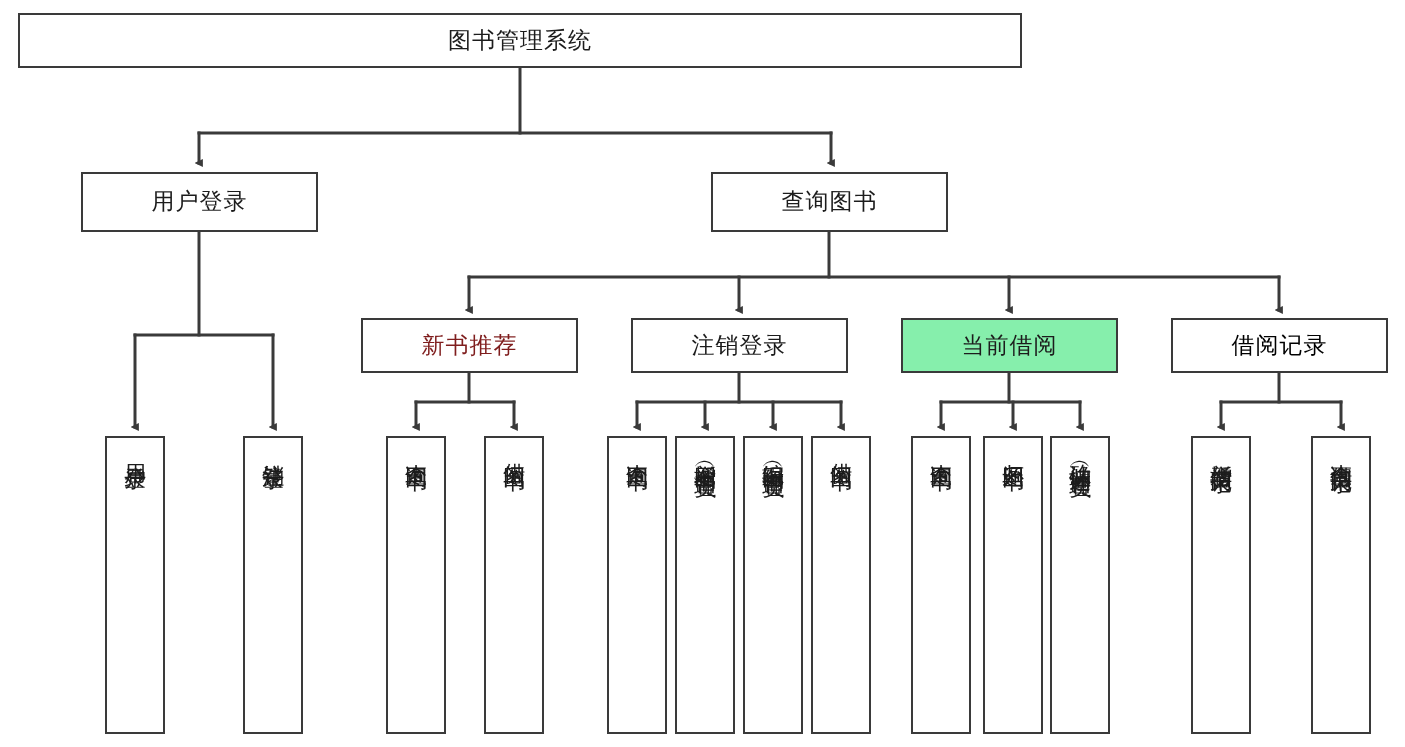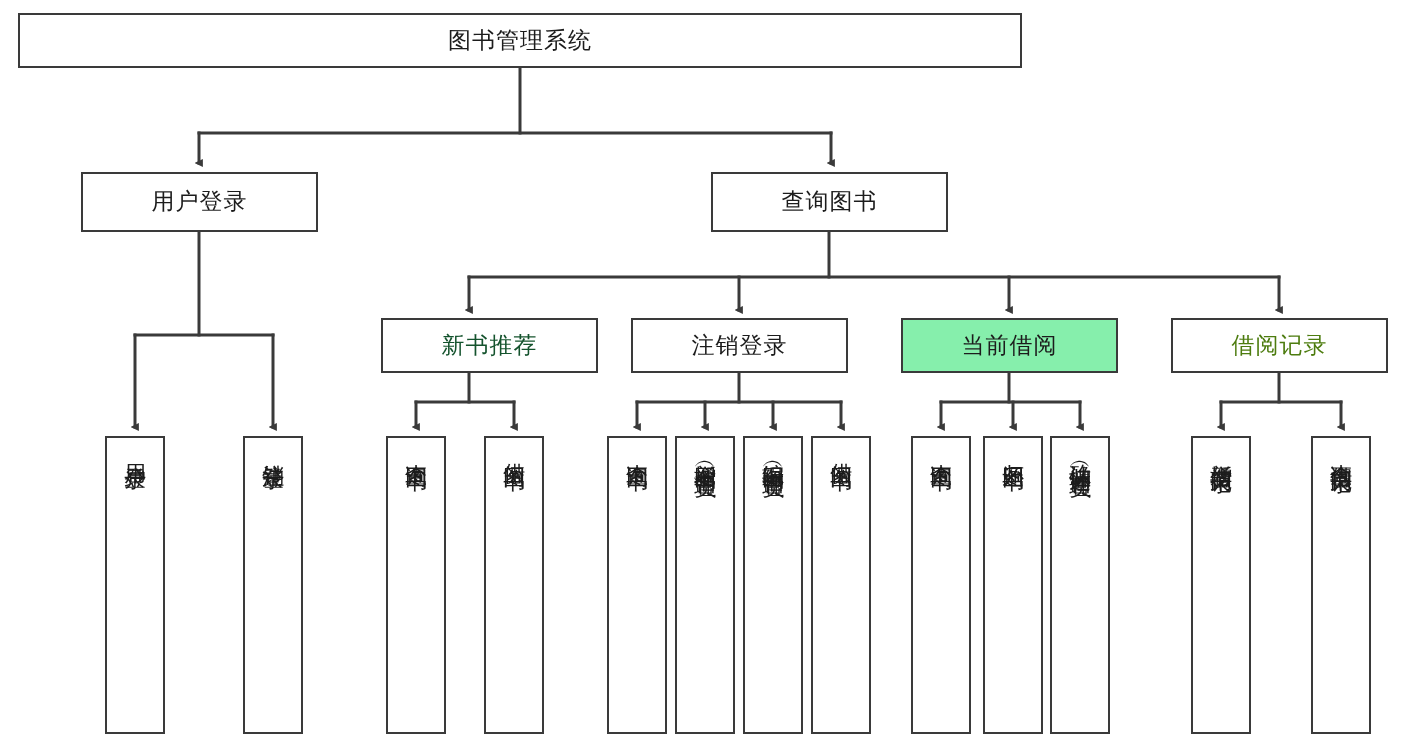--- a/index.html
+++ b/index.html
@@ -126,30 +126,30 @@
     <span>图书管理系统</span>
   </div>
 
   <div class="node h-node" style="left: 81px; top: 172px; width: 237px; height: 60px; border-color: rgb(58, 58, 58); background: rgb(255, 255, 255); color: rgb(28, 28, 28);">
     <span>用户登录</span>
   </div>
   <div class="node h-node" style="left: 711px; top: 172px; width: 237px; height: 60px; border-color: rgb(58, 58, 58); background: rgb(255, 255, 255); color: rgb(28, 28, 28);">
     <span>查询图书</span>
   </div>
 
-  <div class="node h-node" style="left: 361px; top: 318px; width: 217px; height: 55px; border-color: rgb(58, 58, 58); background: rgb(255, 255, 255); color: #14532d; margin-left: 20px;">
+  <div class="node h-node" style="left: 361px; top: 318px; width: 217px; height: 55px; border-color: rgb(58, 58, 58); background: rgb(255, 255, 255); color: #7f1d1d;">
     <span>新书推荐</span>
   </div>
   <div class="node h-node" style="left: 631px; top: 318px; width: 217px; height: 55px; border-color: rgb(58, 58, 58); background: rgb(255, 255, 255); color: rgb(28, 28, 28);">
     <span>注销登录</span>
   </div>
   <div class="node h-node" style="left: 901px; top: 318px; width: 217px; height: 55px; border-color: rgb(58, 58, 58); background: #86efac; color: rgb(28, 28, 28);">
     <span>当前借阅</span>
   </div>
-  <div class="node h-node" style="left: 1171px; top: 318px; width: 217px; height: 55px; border-color: rgb(58, 58, 58); background: rgb(255, 255, 255); color: #4d7c0f;">
+  <div class="node h-node" style="left: 1171px; top: 318px; width: 217px; height: 55px; border-color: rgb(58, 58, 58); background: rgb(255, 255, 255); color: #000000;">
     <span>借阅记录</span>
   </div>
 
   <div class="node v-node" style="left: 105px; top: 436px; width: 60px; height: 298px; border-color: rgb(58, 58, 58); background: rgb(255, 255, 255); color: rgb(28, 28, 28);">
     <span class="v-text">用户登录</span>
   </div>
   <div class="node v-node" style="left: 243px; top: 436px; width: 60px; height: 298px; border-color: rgb(58, 58, 58); background: rgb(255, 255, 255); color: rgb(28, 28, 28);">
     <span class="v-text">注销登录</span>
   </div>
   <div class="node v-node" style="left: 386px; top: 436px; width: 60px; height: 298px; border-color: rgb(58, 58, 58); background: rgb(255, 255, 255); color: rgb(28, 28, 28);">

